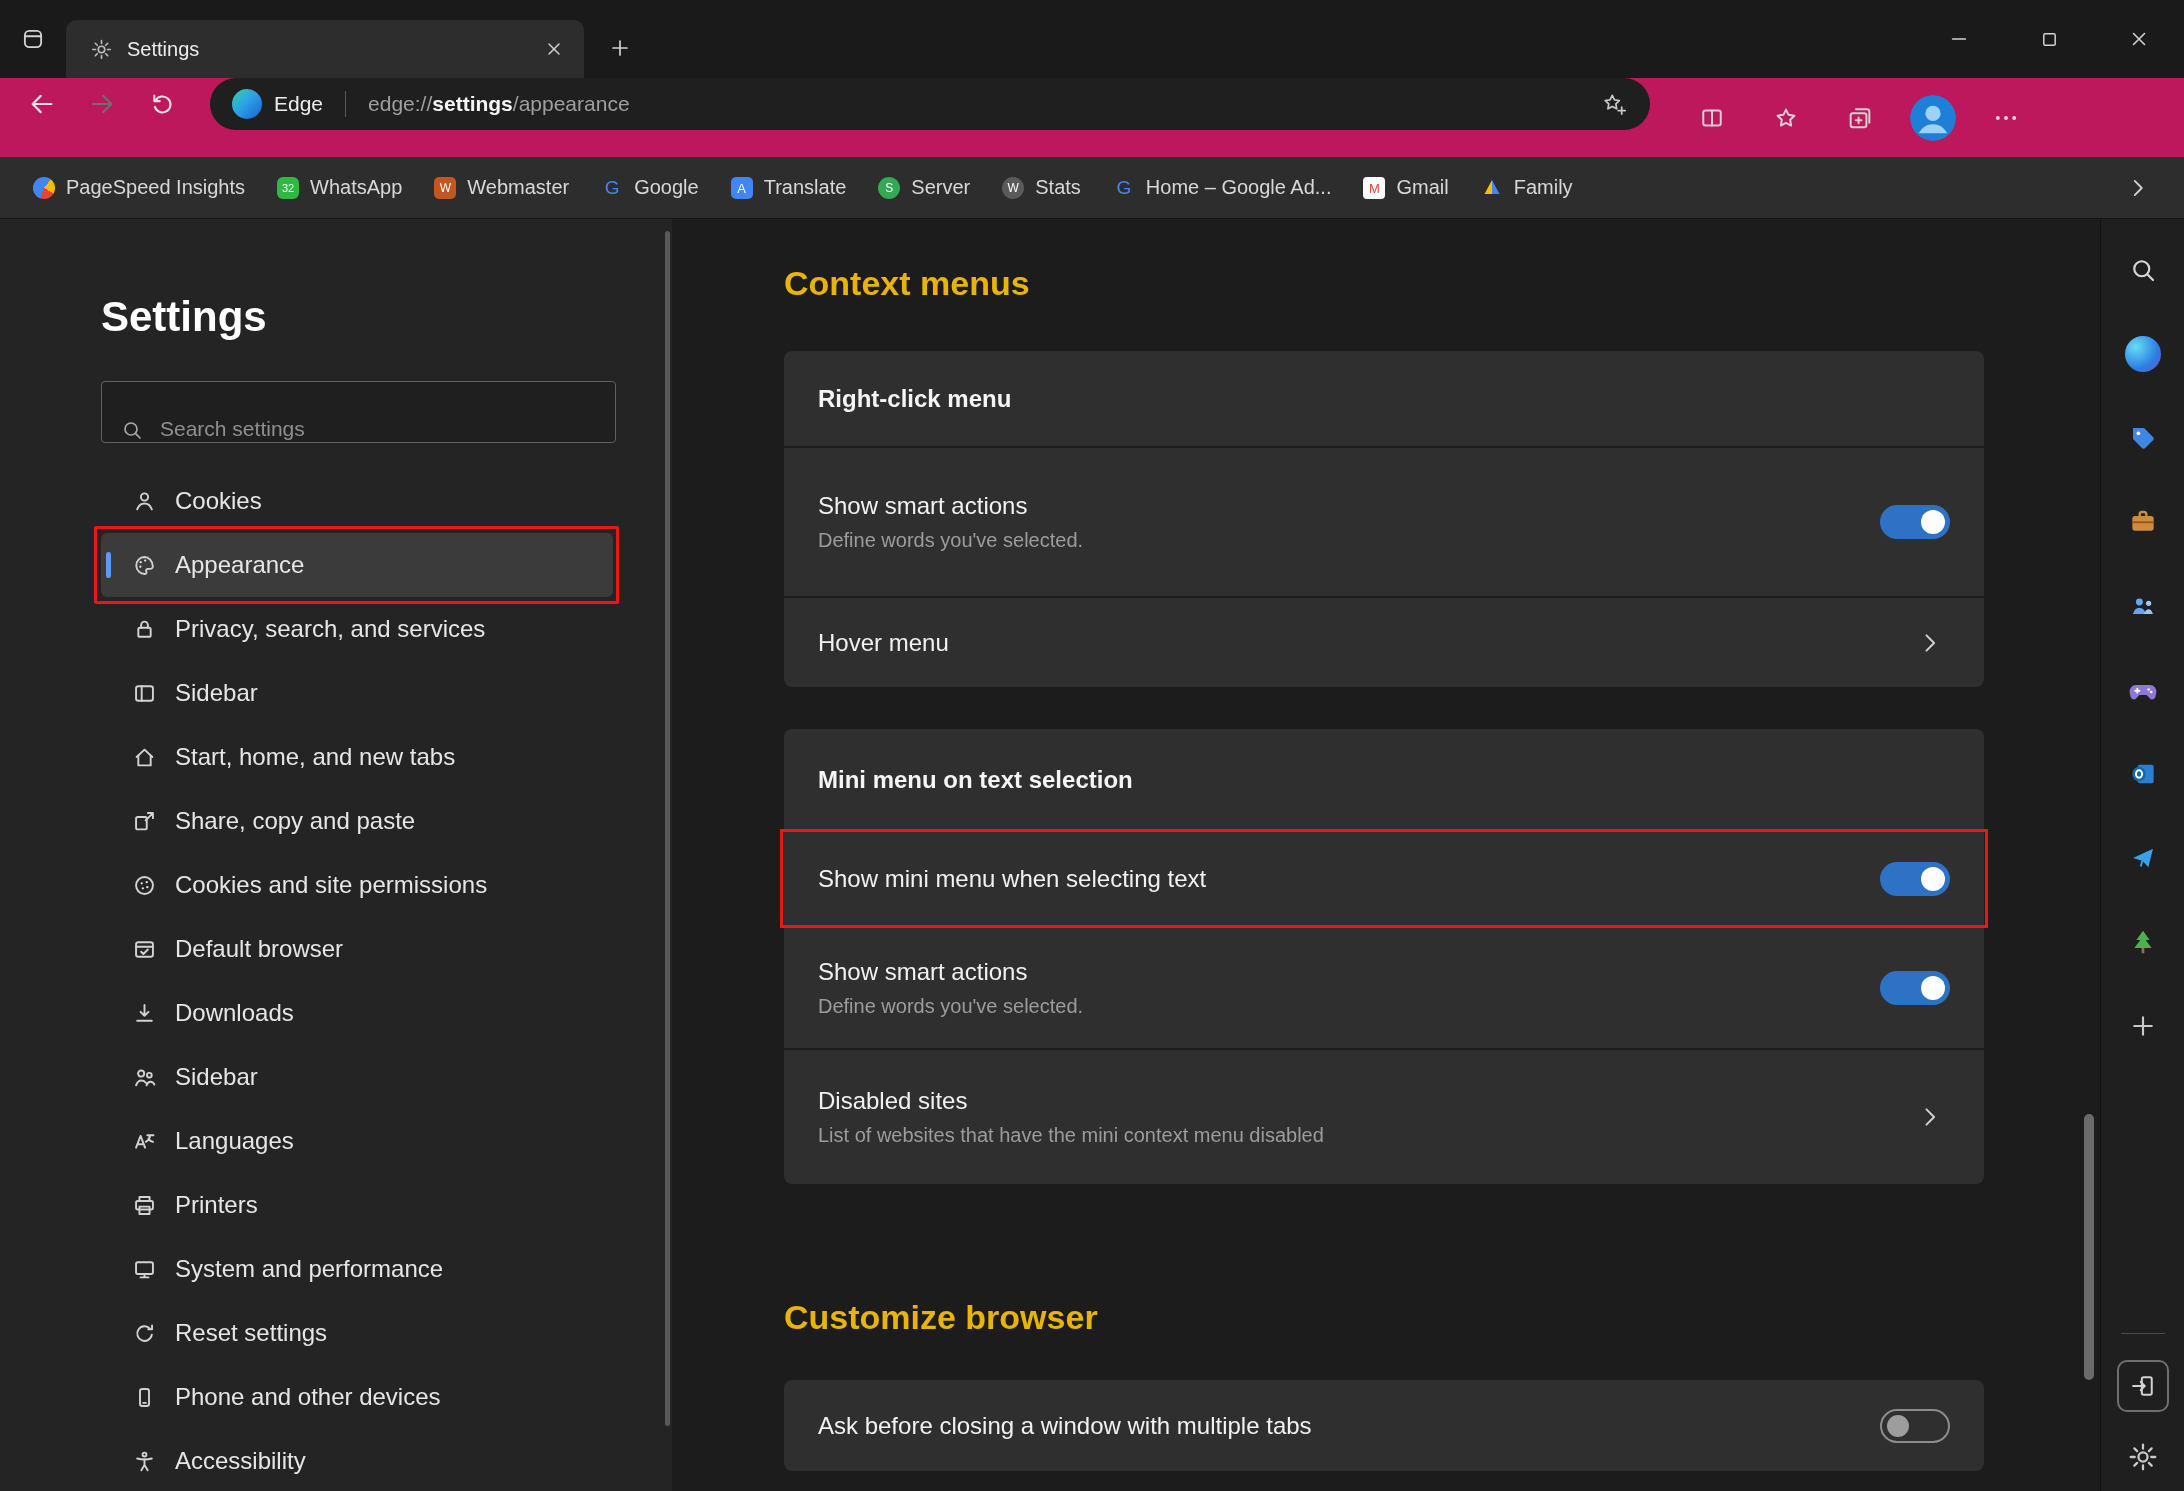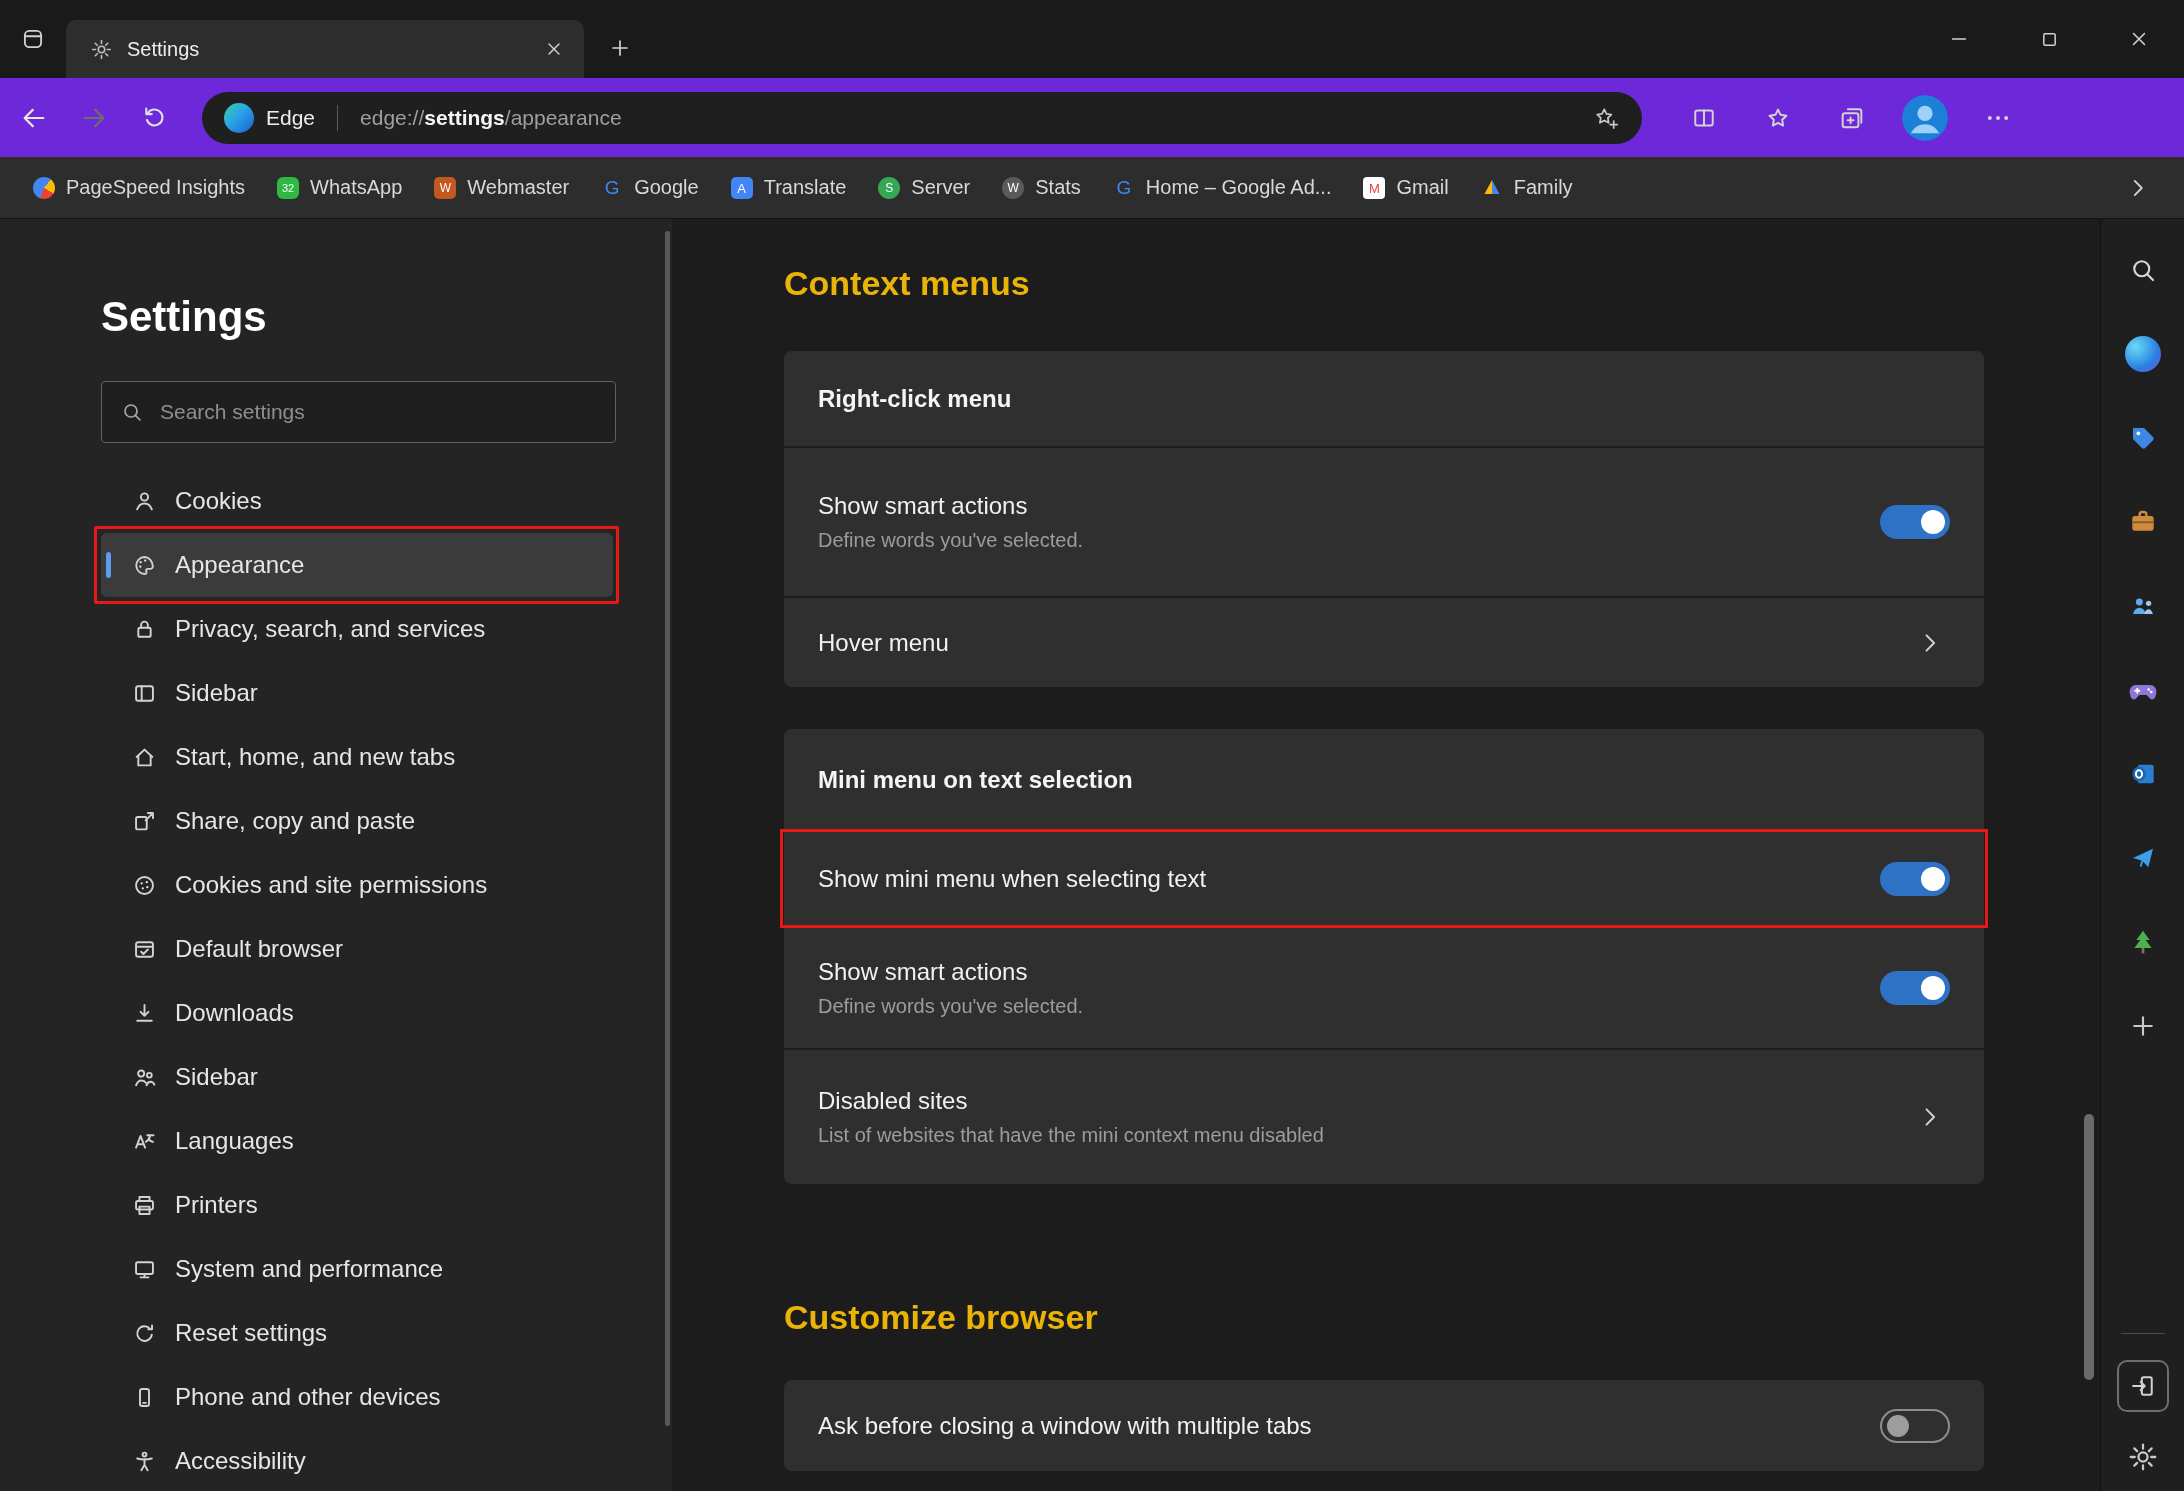--- a/index.html
+++ b/index.html
@@ -20,21 +20,21 @@
   .titlebar{height:78px;background:#1a1a1a;display:flex;align-items:flex-end;}
   .ws-btn{width:66px;height:78px;display:flex;align-items:center;justify-content:center;}
   .tab{width:480px;height:58px;background:#2d2d2d;border-radius:10px 10px 0 0;display:flex;align-items:center;gap:14px;padding:0 14px 0 24px;}
   .tab-title{flex:1;font-size:20px;color:#ececec;white-space:nowrap;overflow:hidden}
   .tab-close{width:32px;height:32px;display:flex;align-items:center;justify-content:center;border-radius:6px}
   .newtab{width:56px;height:56px;display:flex;align-items:center;justify-content:center;margin:0 0 2px 8px;border-radius:8px}
   .wincontrols{margin-left:auto;align-self:stretch;display:flex}
   .winbtn{width:90px;height:78px;display:flex;align-items:center;justify-content:center}
 
   
-  .toolbar{height:79px;background:#6d28d9;display:flex;align-items:center;padding:0 8px;gap:8px}
+  .toolbar{height:79px;background:#be185d;display:flex;padding:0 16px;gap:8px}
   .navbtn{width:52px;height:52px;display:flex;align-items:center;justify-content:center;border-radius:8px;flex:none}
   .addressbar{width:1396px;height:52px;margin-left:14px;background:#1f1f1f;border-radius:26px;display:flex;align-items:center;padding:0 22px;gap:12px;flex:none}
   .edge-logo{width:30px;height:30px;border-radius:50%;background:linear-gradient(135deg,#35d2a2 0%,#2ba3e8 45%,#1b5fd0 100%);flex:none}
   .edge-label{font-size:21px;color:#ededed}
   .addr-sep{width:1px;height:26px;background:#595959;margin:0 10px;flex:none}
   .url{font-size:21px;color:#9f9f9f;white-space:nowrap}
   .url b{color:#f5f5f5;font-weight:700}
   .addr-spacer{flex:1}
   .tb-right{display:flex;align-items:center;gap:26px;margin-left:30px}
   .tbbtn{width:48px;height:48px;display:flex;align-items:center;justify-content:center;border-radius:8px}
@@ -54,21 +54,21 @@
   .fav-stats{background:#5a5a5a;color:#fff;font-size:12px;border-radius:50%}
   .fav-gmail{background:#fff;color:#ea4335;font-size:13px;border-radius:4px}
   .bm-overflow{margin-left:auto}
 
   
   .content{display:flex;height:1273px}
 
   
   .sidepanel{width:672px;background:#242424;position:relative;padding:74px 0 0 101px;box-sizing:border-box;flex:none}
   .sp-title{font-size:42px;line-height:48px;font-weight:700;color:#fff;margin:0}
-  .searchbox{width:515px;height:62px;box-sizing:border-box;margin-top:40px;border:1px solid #616161;border-radius:4px;background:#1f1f1f;display:flex;align-items:center;gap:14px;padding:0 18px}
+  .searchbox{width:515px;height:62px;box-sizing:border-box;margin-top:40px;border:1px solid #616161;border-radius:4px;background:#1f1f1f;display:flex;align-items:flex-end;gap:14px;padding:0 18px}
   .searchbox input{flex:1;background:transparent;border:none;outline:none;font-size:21px;color:#d6d6d6;font-family:"Liberation Sans",sans-serif}
   .searchbox input::placeholder{color:#8f8f8f}
   .nav{margin-top:26px;width:512px}
   .nav-item{height:64px;display:flex;align-items:center;padding-left:30px;border-radius:6px;position:relative}
   .nav-item .nico{width:27px;height:27px;margin-right:17px;flex:none}
   .nav-item .nico svg{width:27px;height:27px}
   .nlabel{font-size:24px;color:#e6e6e6;white-space:nowrap}
   .nav-item.selected{background:#3b3b3b}
   .sel-indicator{position:absolute;left:5px;top:19px;width:5px;height:26px;border-radius:3px;background:var(--accent)}
   .sp-scroll{position:absolute;right:2px;top:12px;width:5px;height:1195px;border-radius:3px;background:#585858}

